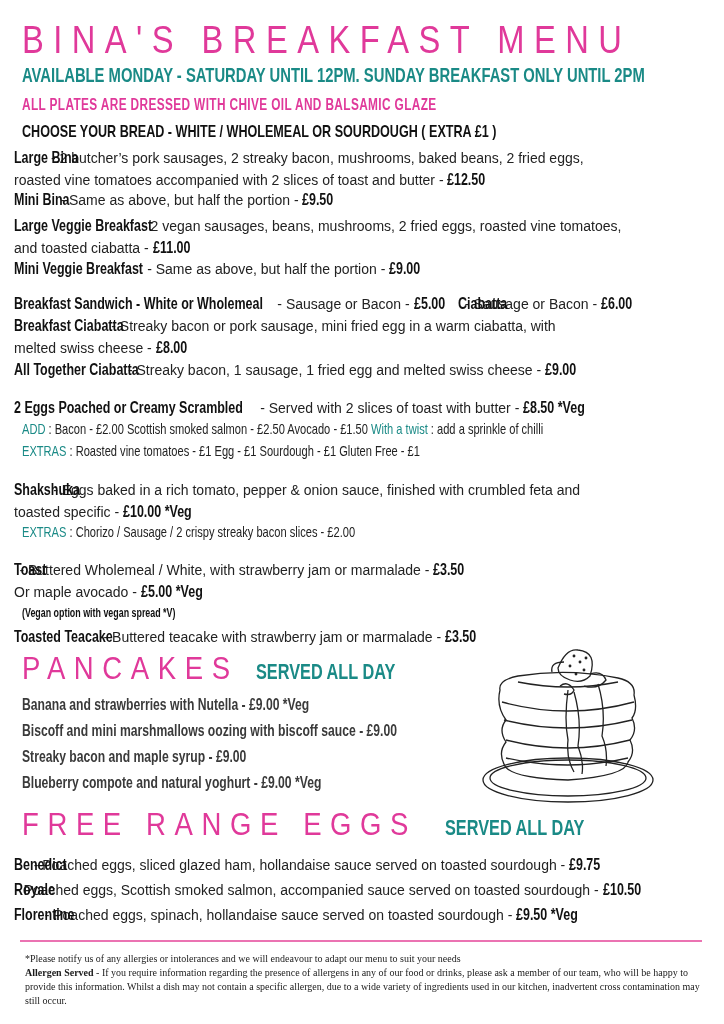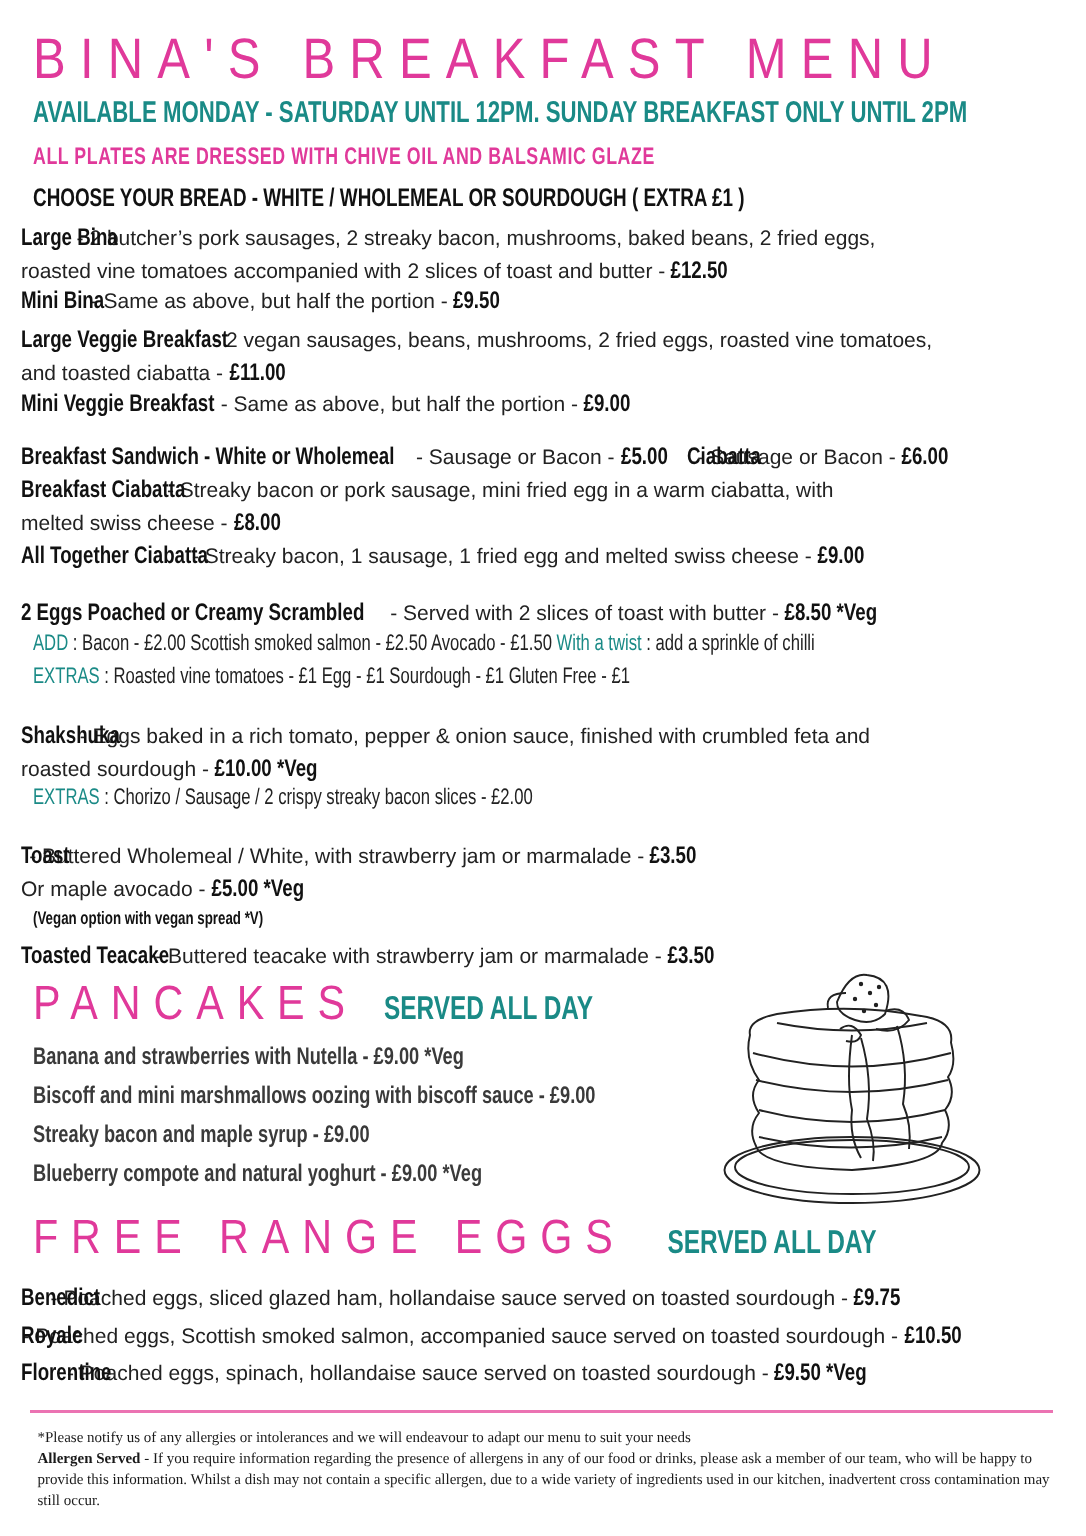--- a/index.html
+++ b/index.html
@@ -69,21 +69,21 @@
   <span class="cx" style="font-weight:normal;font-size:15px;color:#222"><span class="teal">ADD</span><span> : Bacon - £2.00  Scottish smoked salmon - £2.50  Avocado - £1.50  </span><span class="teal">With a twist</span><span> : add a sprinkle of chilli</span></span>
 </div>
 <div class="sec" style="top:442px">
   <span class="cx" style="font-weight:normal;color:#222"><span class="teal">EXTRAS</span><span> : Roasted vine tomatoes - £1   Egg - £1   Sourdough - £1   Gluten Free - £1</span></span>
 </div>
 
 <div class="line" style="top:480px">
   <span class="n">Shakshuka</span><span> - Eggs baked in a rich tomato, pepper &amp; onion sauce, finished with crumbled feta and</span>
 </div>
 <div class="line" style="top:502px">
-  <span>roasted sourdough - </span><span class="p">£10.00 *Veg</span>
+  <span>toasted specific - </span><span class="p">£10.00 *Veg</span>
 </div>
 <div class="sec" style="top:523px">
   <span class="cx" style="font-weight:normal;color:#222"><span class="teal">EXTRAS</span><span> : Chorizo / Sausage / 2 crispy streaky bacon slices - £2.00</span></span>
 </div>
 
 <div class="line" style="top:560px">
   <span class="n">Toast</span><span> - Buttered Wholemeal / White, with strawberry jam or marmalade - </span><span class="p">£3.50</span>
 </div>
 <div class="line" style="top:582px">
   <span>Or maple avocado - </span><span class="p">£5.00 *Veg</span>

